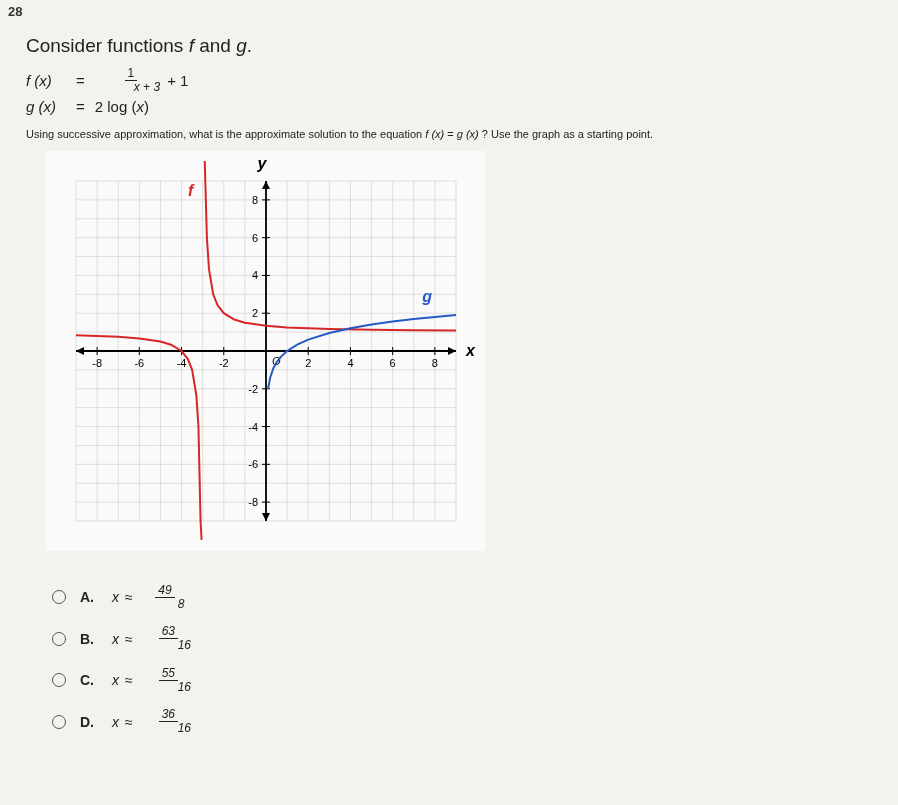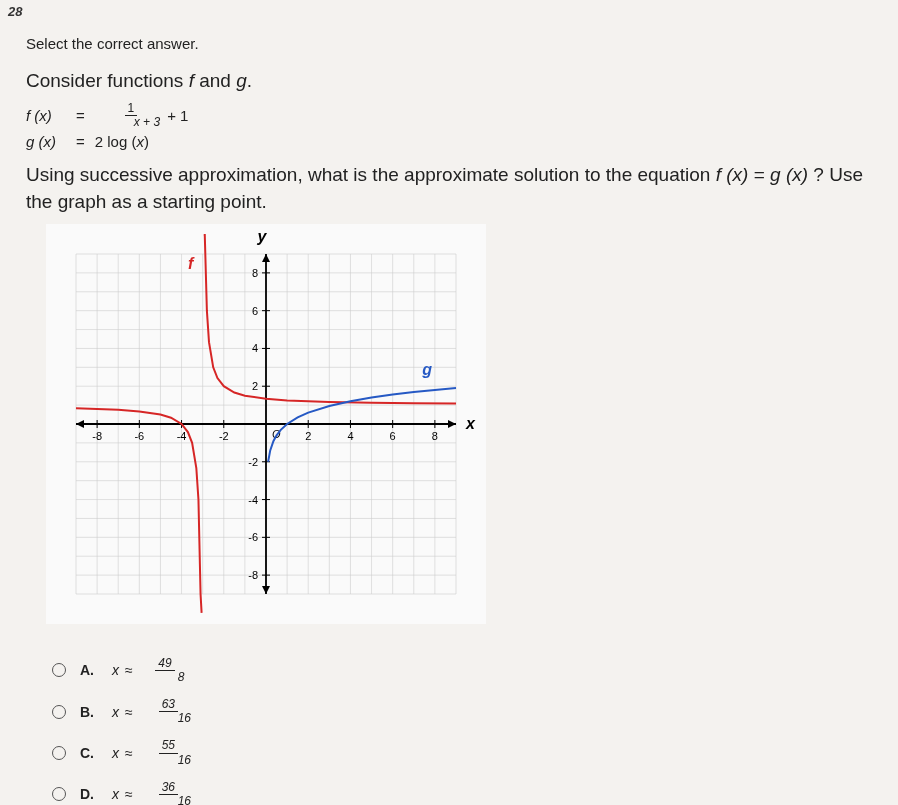--- a/index.html
+++ b/index.html
@@ -9,21 +9,20 @@
       color: #222;
       background: #f4f2ef;
       width: 898px;
       padding: 0;
     }
     .question-number {
       font-weight: bold;
       font-size: 13px;
       padding: 4px 8px;
       color: #333;
-      font-style: italic;
     }
     .content {
       padding: 12px 26px 24px 26px;
     }
     .instruction {
       margin-bottom: 18px;
       font-size: 15px;
     }
     .sub-instruction {
       margin-bottom: 10px;
@@ -45,21 +44,21 @@
       flex-direction: column;
       align-items: center;
       vertical-align: middle;
       margin: 0 4px;
       font-size: 12px;
     }
     .fraction .num { border-bottom: 1px solid #222; padding: 0 3px; line-height: 1.1; }
     .fraction .den { padding: 0 3px; line-height: 1.1; margin-left: 32px; }
     .question-text {
       margin-bottom: 0;
-      font-size: 19px;
+      font-size: 11px;
       line-height: 1.4;
     }
     .ital { font-style: italic; }
     .graph-holder { margin: 8px 0 30px 20px; }
     svg.graph { background: #fafafa; }
     .choices { margin-left: 26px; }
     .choice {
       display: flex;
       align-items: center;
       margin-bottom: 14px;
@@ -76,21 +75,20 @@
     .choice-expr { display: flex; align-items: center; font-style: italic; }
     .approx { margin: 0 6px; font-style: normal; }
   </style>
 </head>
 <body>
 
 <div class="question-number">28</div>
 
 <div class="content">
 
-  <p class="instruction">Select the correct answer.</p>
 
   <p class="sub-instruction">
     <span>Consider functions </span><span class="ital">f</span><span> and </span><span class="ital">g</span><span>.</span>
   </p>
 
   <div class="equations">
     <div class="equation-row">
       <span class="eq-func">f (x)</span>
       <span class="eq-eq">=</span>
       <span class="fraction">

